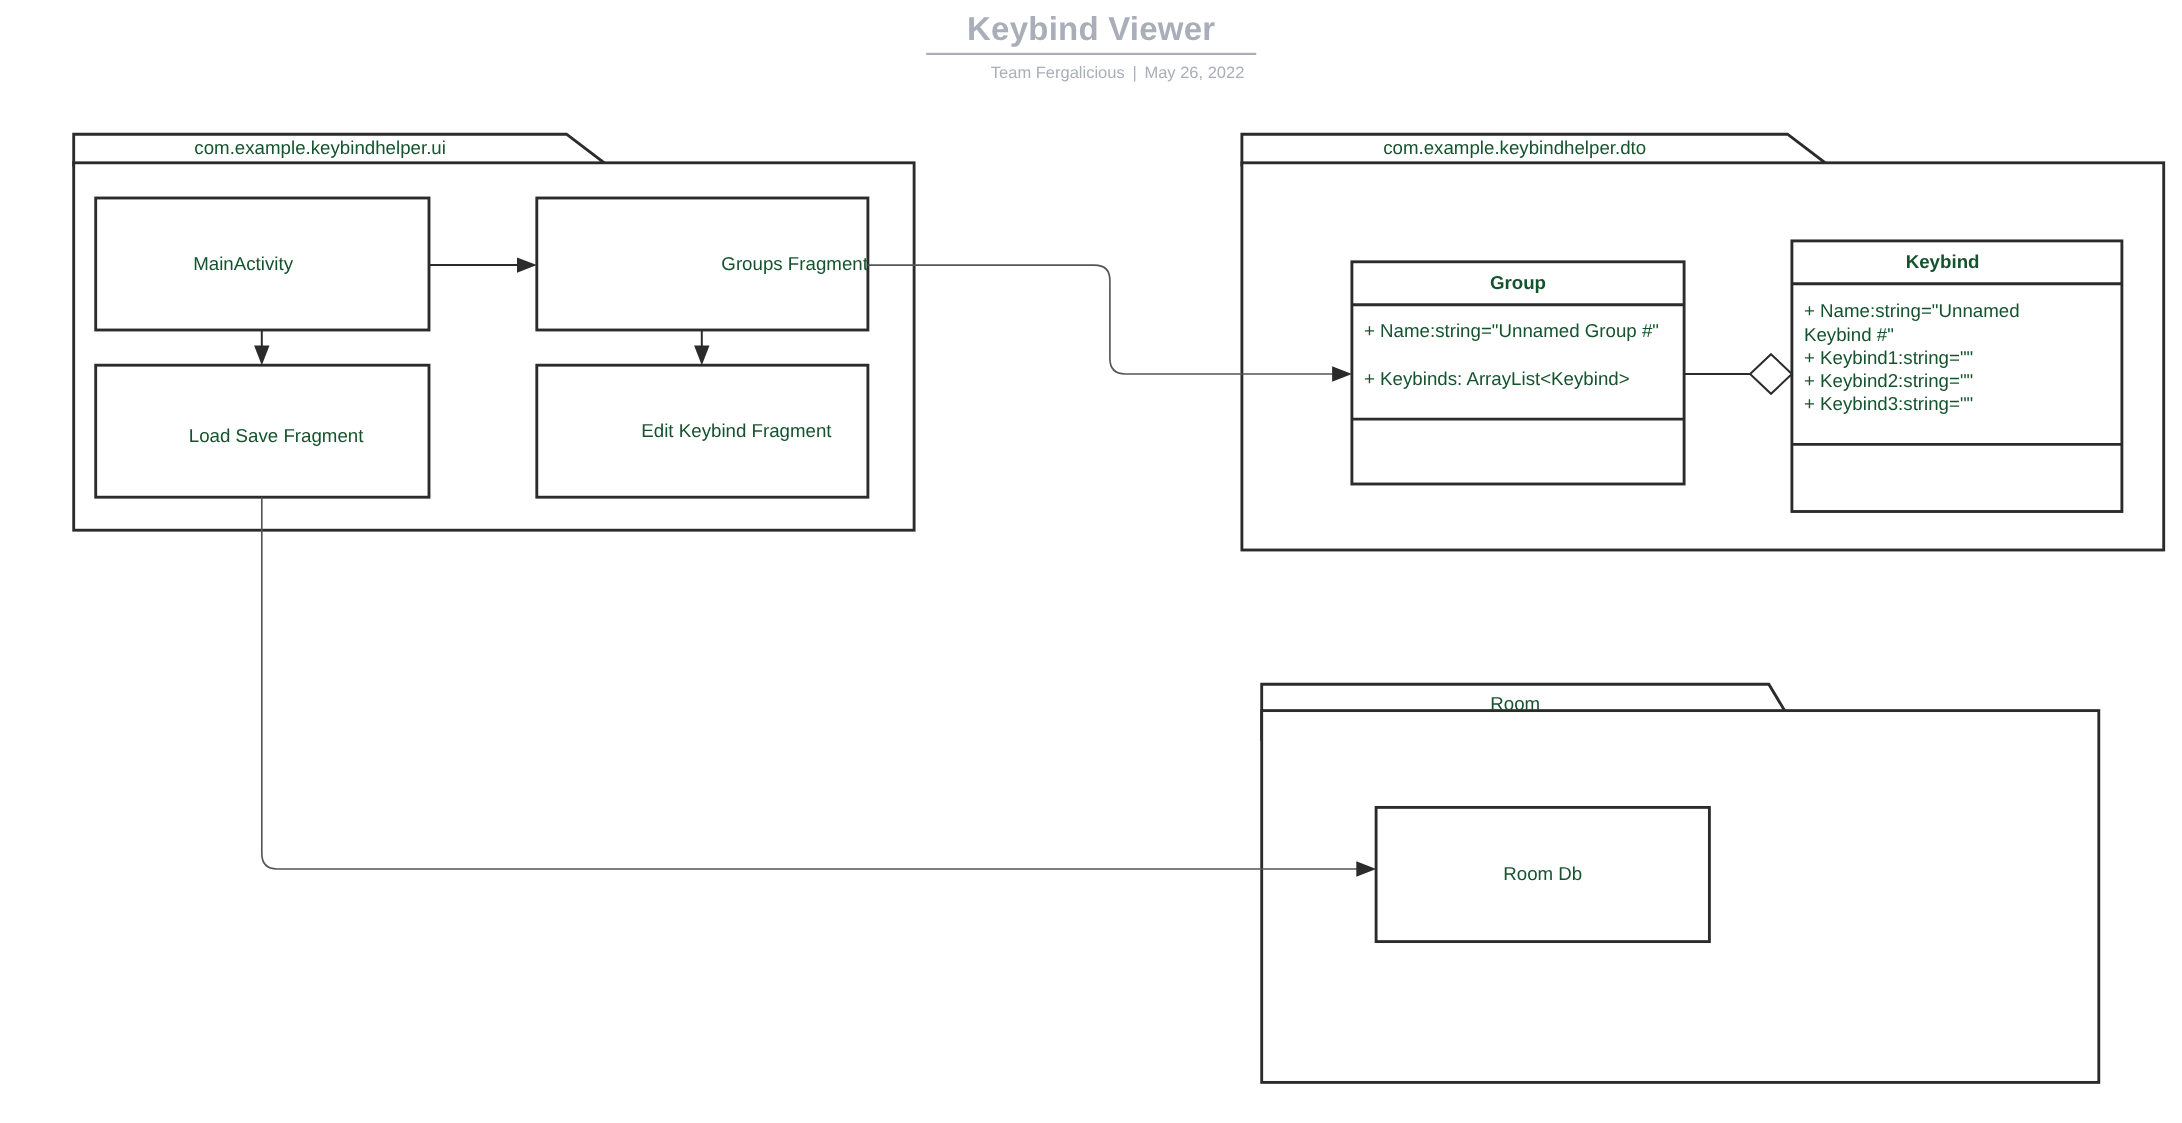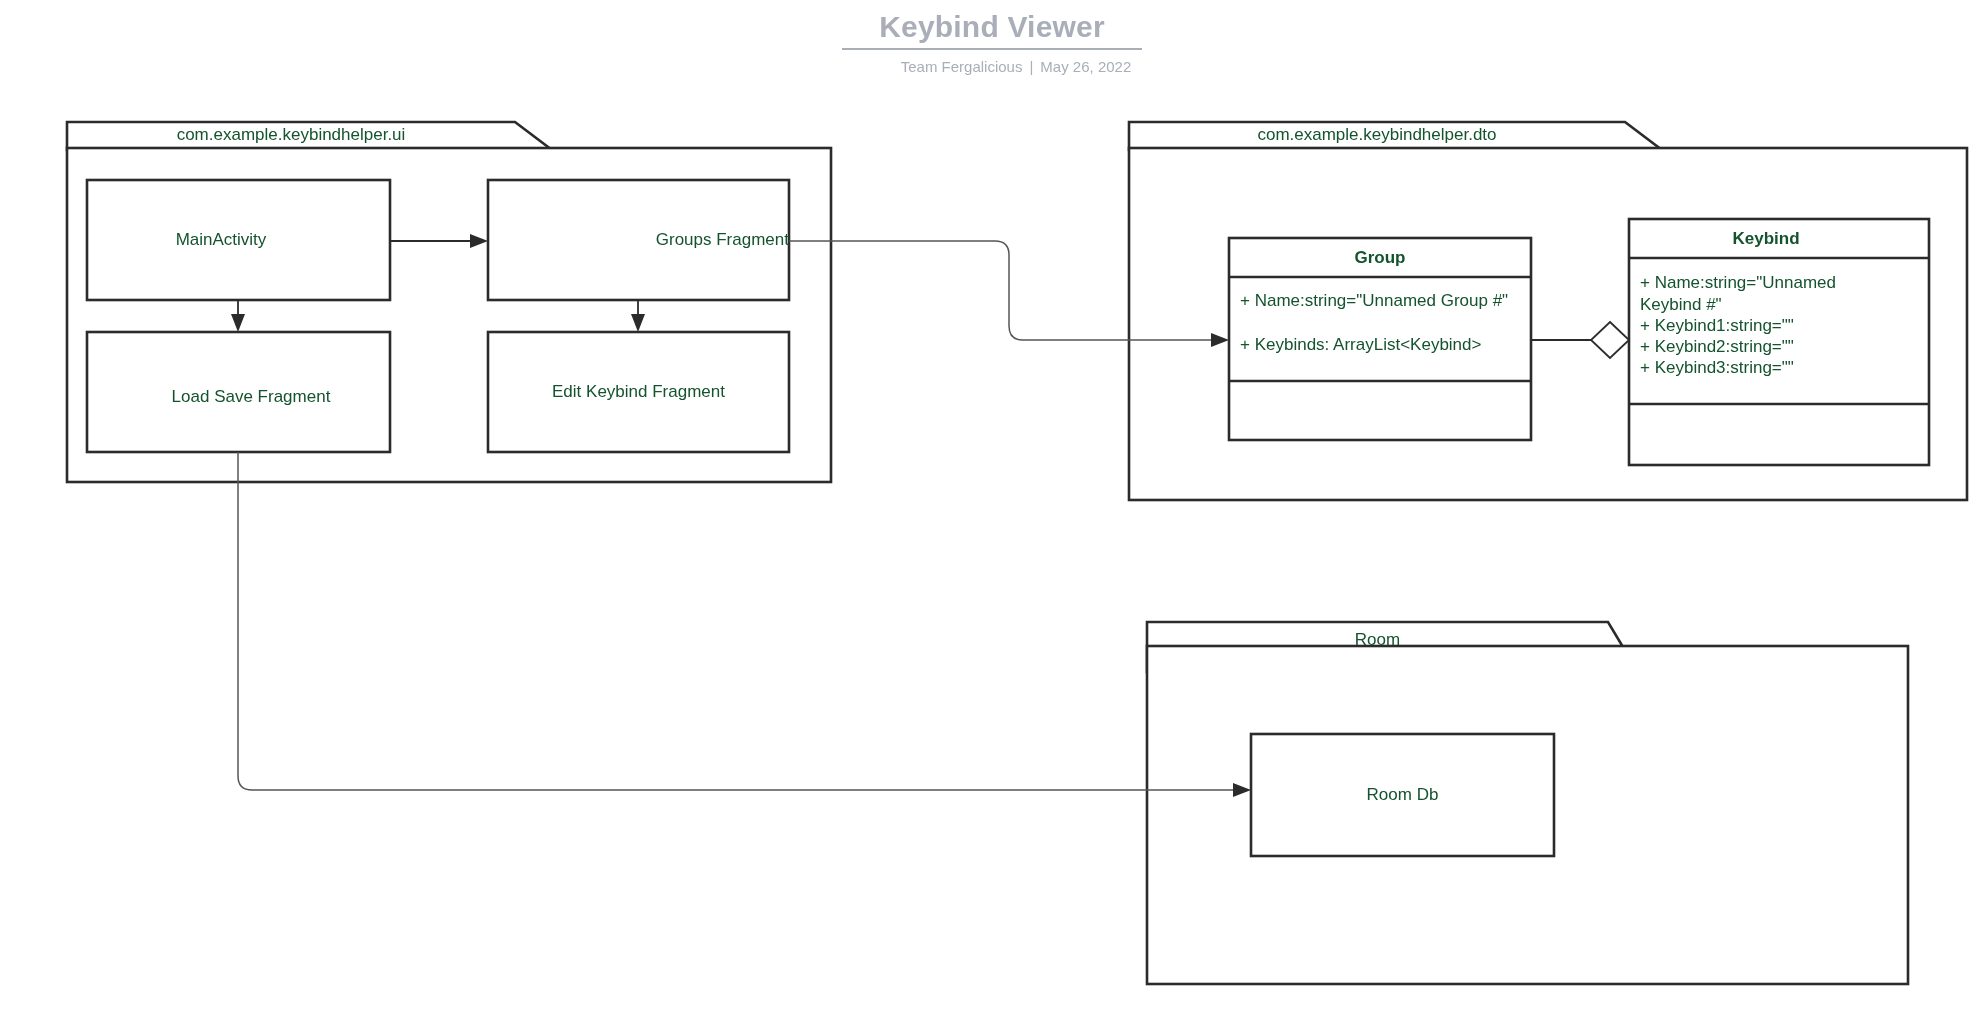--- a/index.html
+++ b/index.html
@@ -195,21 +195,21 @@
   </g>
 </svg>
 
 <div class="lbl pkg-name" style="left:67px; top:125px; width:448px;">com.example.keybindhelper.ui</div>
 <div class="lbl pkg-name" style="left:1129px; top:125px; width:496px;">com.example.keybindhelper.dto</div>
 <div class="lbl pkg-name" style="left:1147px; top:630px; width:461px;">Room</div>
 
 <div class="lbl node-name" style="left:87px; top:229px; width:268px;">MainActivity</div>
 <div class="lbl node-name" style="left:488px; top:229px; width:301px;text-align:right;">Groups Fragment</div>
 <div class="lbl node-name" style="left:87px; top:386px; width:328px;">Load Save Fragment</div>
-<div class="lbl node-name" style="left:488px; top:381px; width:301px;">Edit Keybind Fragment</div>
+<div class="lbl node-name" style="left:488px; top:381px; width:301px;padding-left:31px;">Edit Keybind Fragment</div>
 
 <div class="lbl cls-title" style="left:1229px; top:247px; width:302px;">Group</div>
 <div class="lbl cls-attrs" style="left:1240px; top:290px; width:288px;">+ Name:string="Unnamed Group #"</div>
 <div class="lbl cls-attrs" style="left:1240px; top:334px; width:288px;">+ Keybinds: ArrayList&lt;Keybind&gt;</div>
 
 <div class="lbl cls-title" style="left:1616px; top:228px; width:300px;">Keybind</div>
 <div class="lbl cls-attrs" style="left:1640px; top:272px; width:245px;">+ Name:string="Unnamed Keybind #"</div>
 <div class="lbl cls-attrs" style="left:1640px; top:315px; width:280px;">+ Keybind1:string=""</div>
 <div class="lbl cls-attrs" style="left:1640px; top:336px; width:280px;">+ Keybind2:string=""</div>
 <div class="lbl cls-attrs" style="left:1640px; top:357px; width:280px;">+ Keybind3:string=""</div>

